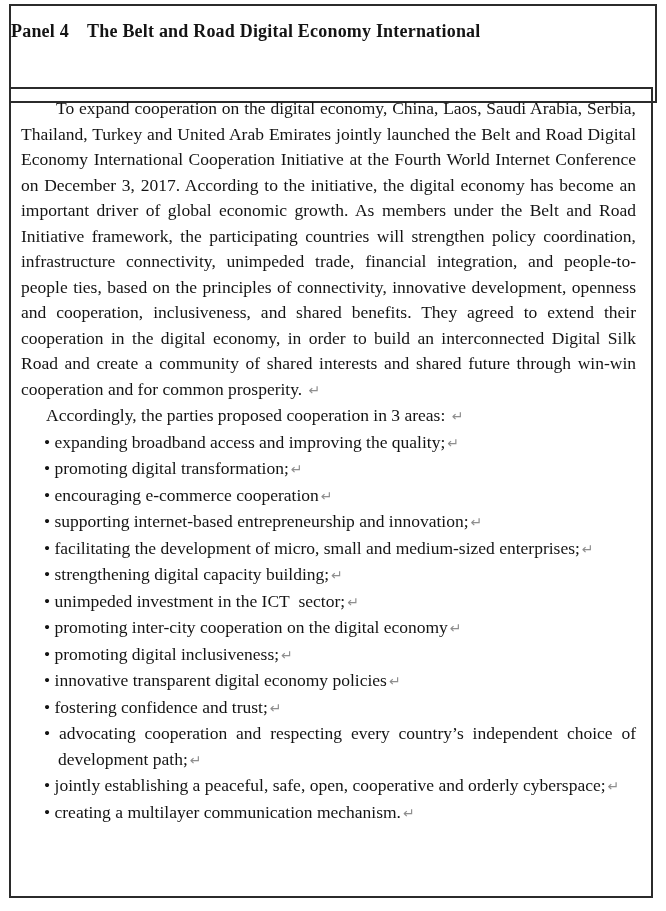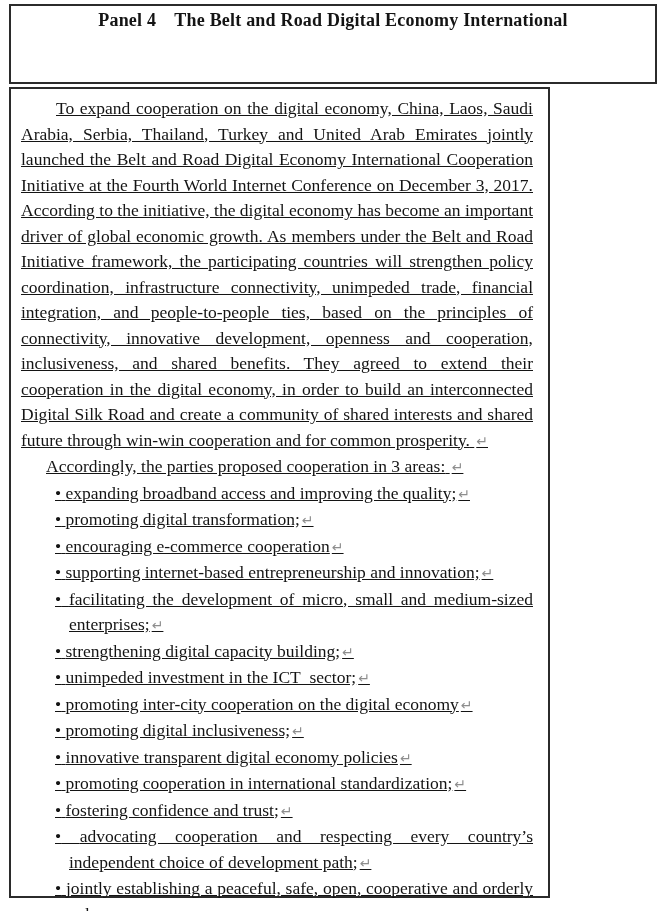--- a/index.html
+++ b/index.html
@@ -14,55 +14,55 @@
     background: #ffffff;
     font-family: "Liberation Serif", serif;
     color: #141414;
     overflow: hidden;
   }
   .title-box {
     position: absolute;
     left: 9px;
     top: 4px;
     width: 648px;
-    height: 80px;
+    height: 99px;
     border: 2px solid #2b2b2b;
     box-sizing: border-box;
-    text-align: center;
+    text-align: left;
+    padding-top: 11px;
   }
   .t-line {
     font-weight: bold;
     font-size: 18px;
     line-height: 28px;
     letter-spacing: 0.2px;
     white-space: pre;
   }
   .body-box {
     position: absolute;
     left: 9px;
     top: 87px;
-    width: 541px;
+    width: 644px;
     height: 811px;
     border: 2px solid #2b2b2b;
     box-sizing: border-box;
     padding: 7px 15px 0 10px;
     font-size: 17.5px;
     line-height: 25.5px;
-    text-decoration: underline;
   }
   .para1 {
     margin: 0;
     text-indent: 35px;
     text-align: justify;
   }
   .intro {
     margin: 0 0 0 25px;
   }
   .list {
-    margin-left: 34px;
+    margin-left: 23px;
   }
   .li {
     padding-left: 14px;
     text-indent: -14px;
     text-align: justify;
   }
   .bullet {
     display: inline;
   }
   .rm {
@@ -90,21 +90,20 @@
         <div class="li"><span class="bullet">•</span> <span>expanding broadband access and improving the quality;</span><span class="rm">↵</span></div>
         <div class="li"><span class="bullet">•</span> <span>promoting digital transformation;</span><span class="rm">↵</span></div>
         <div class="li"><span class="bullet">•</span> <span>encouraging e-commerce cooperation</span><span class="rm">↵</span></div>
         <div class="li"><span class="bullet">•</span> <span>supporting internet-based entrepreneurship and innovation;</span><span class="rm">↵</span></div>
         <div class="li"><span class="bullet">•</span> <span>facilitating the development of micro, small and medium-sized enterprises;</span><span class="rm">↵</span></div>
         <div class="li"><span class="bullet">•</span> <span>strengthening digital capacity building;</span><span class="rm">↵</span></div>
         <div class="li"><span class="bullet">•</span> <span>unimpeded investment in the ICT sector;</span><span class="rm">↵</span></div>
         <div class="li"><span class="bullet">•</span> <span>promoting inter-city cooperation on the digital economy</span><span class="rm">↵</span></div>
         <div class="li"><span class="bullet">•</span> <span>promoting digital inclusiveness;</span><span class="rm">↵</span></div>
         <div class="li"><span class="bullet">•</span> <span>innovative transparent digital economy policies</span><span class="rm">↵</span></div>
-        <div class="li"><span class="bullet">•</span> <span>promoting cooperation in international standardization;</span><span class="rm">↵</span></div>
         <div class="li"><span class="bullet">•</span> <span>fostering confidence and trust;</span><span class="rm">↵</span></div>
         <div class="li"><span class="bullet">•</span> <span>advocating cooperation and respecting every country’s independent choice of development path;</span><span class="rm">↵</span></div>
         <div class="li"><span class="bullet">•</span> <span>jointly establishing a peaceful, safe, open, cooperative and orderly cyberspace;</span><span class="rm">↵</span></div>
         <div class="li"><span class="bullet">•</span> <span>creating a multilayer communication mechanism.</span><span class="rm">↵</span></div>
       </div>
   </div>
 
 </div>
 
 </body></html>

